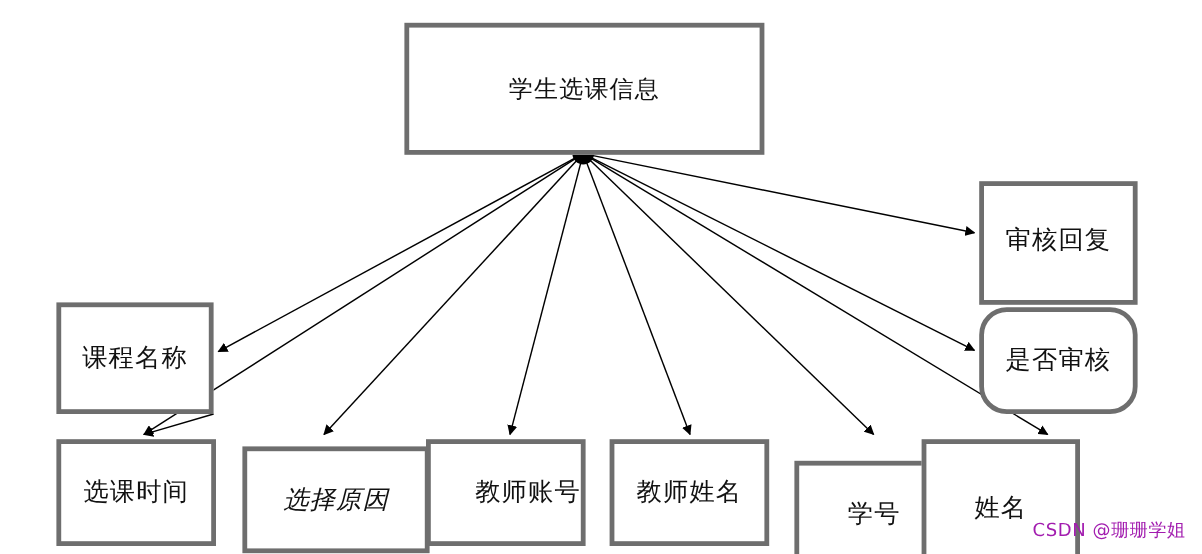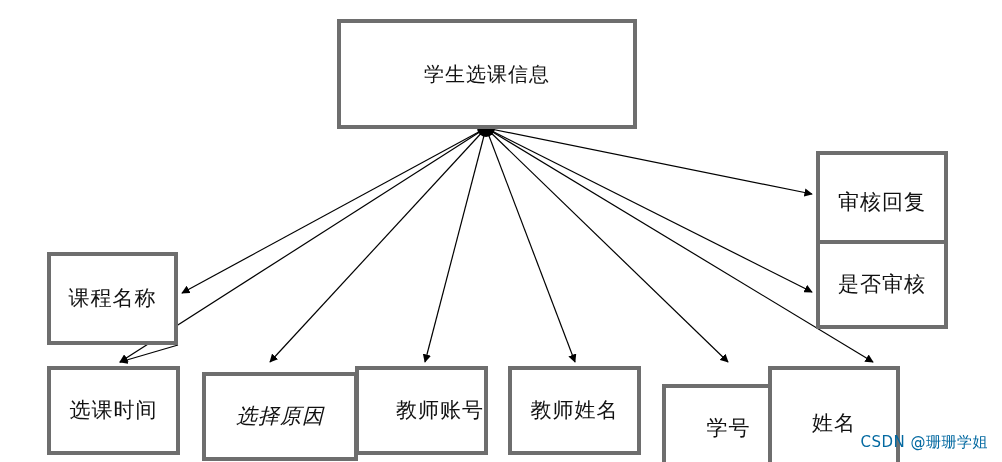--- a/index.html
+++ b/index.html
@@ -44,21 +44,21 @@
     font-size: 20px;
   }
   .node-label {
     white-space: nowrap;
     line-height: 1;
   }
   #watermark {
     position: absolute;
     right: 14px;
     bottom: 10px;
-    color: #0369a1;
+    color: #a21caf;
     font-size: 15px;
     letter-spacing: 0.5px;
     z-index: 5;
     white-space: nowrap;
   }
 </style>
 </head>
 <body>
 
 <div id="diagram-root">
@@ -85,24 +85,24 @@
   </svg>
 
   <div id="entity-node" class="node-box entity-box" style="left: 337px; top: 19px; width: 300px; height: 110px; border-color: rgb(110, 110, 110);">
     <span class="node-label">学生选课信息</span>
   </div>
 
   <div id="attribute-nodes">
       <div class="node-box" style="left: 47px; top: 252px; width: 131px; height: 93px; border-color: rgb(110, 110, 110); color: rgb(17, 17, 17);">
         <span class="node-label">课程名称</span>
       </div>
-      <div class="node-box" style="left: 816px; top: 151px; width: 132px; height: 103px; border-color: rgb(110, 110, 110); color: rgb(17, 17, 17);">
+      <div class="node-box" style="left: 816px; top: 151px; width: 132px; height: 103px; border-color: rgb(110, 110, 110); color: rgb(17, 17, 17); font-family: Liberation Mono, monospace;">
         <span class="node-label">审核回复</span>
       </div>
-      <div class="node-box" style="left: 816px; top: 240px; width: 132px; height: 89px; border-color: rgb(110, 110, 110); color: rgb(17, 17, 17);">
+      <div class="node-box" style="left: 816px; top: 256px; width: 132px; height: 89px; border-color: rgb(110, 110, 110); color: rgb(17, 17, 17); border-radius: 23px;">
         <span class="node-label">是否审核</span>
       </div>
       <div class="node-box" style="left: 47px; top: 366px; width: 133px; height: 89px; border-color: rgb(110, 110, 110); color: rgb(17, 17, 17);">
         <span class="node-label">选课时间</span>
       </div>
       <div class="node-box" style="left: 202px; top: 372px; width: 156px; height: 89px; border-color: rgb(110, 110, 110); color: rgb(17, 17, 17); font-style: italic;">
         <span class="node-label">选择原因</span>
       </div>
       <div class="node-box" style="left: 355px; top: 366px; width: 133px; height: 89px; border-color: rgb(110, 110, 110); color: rgb(17, 17, 17); justify-content: flex-end;">
         <span class="node-label">教师账号</span>

